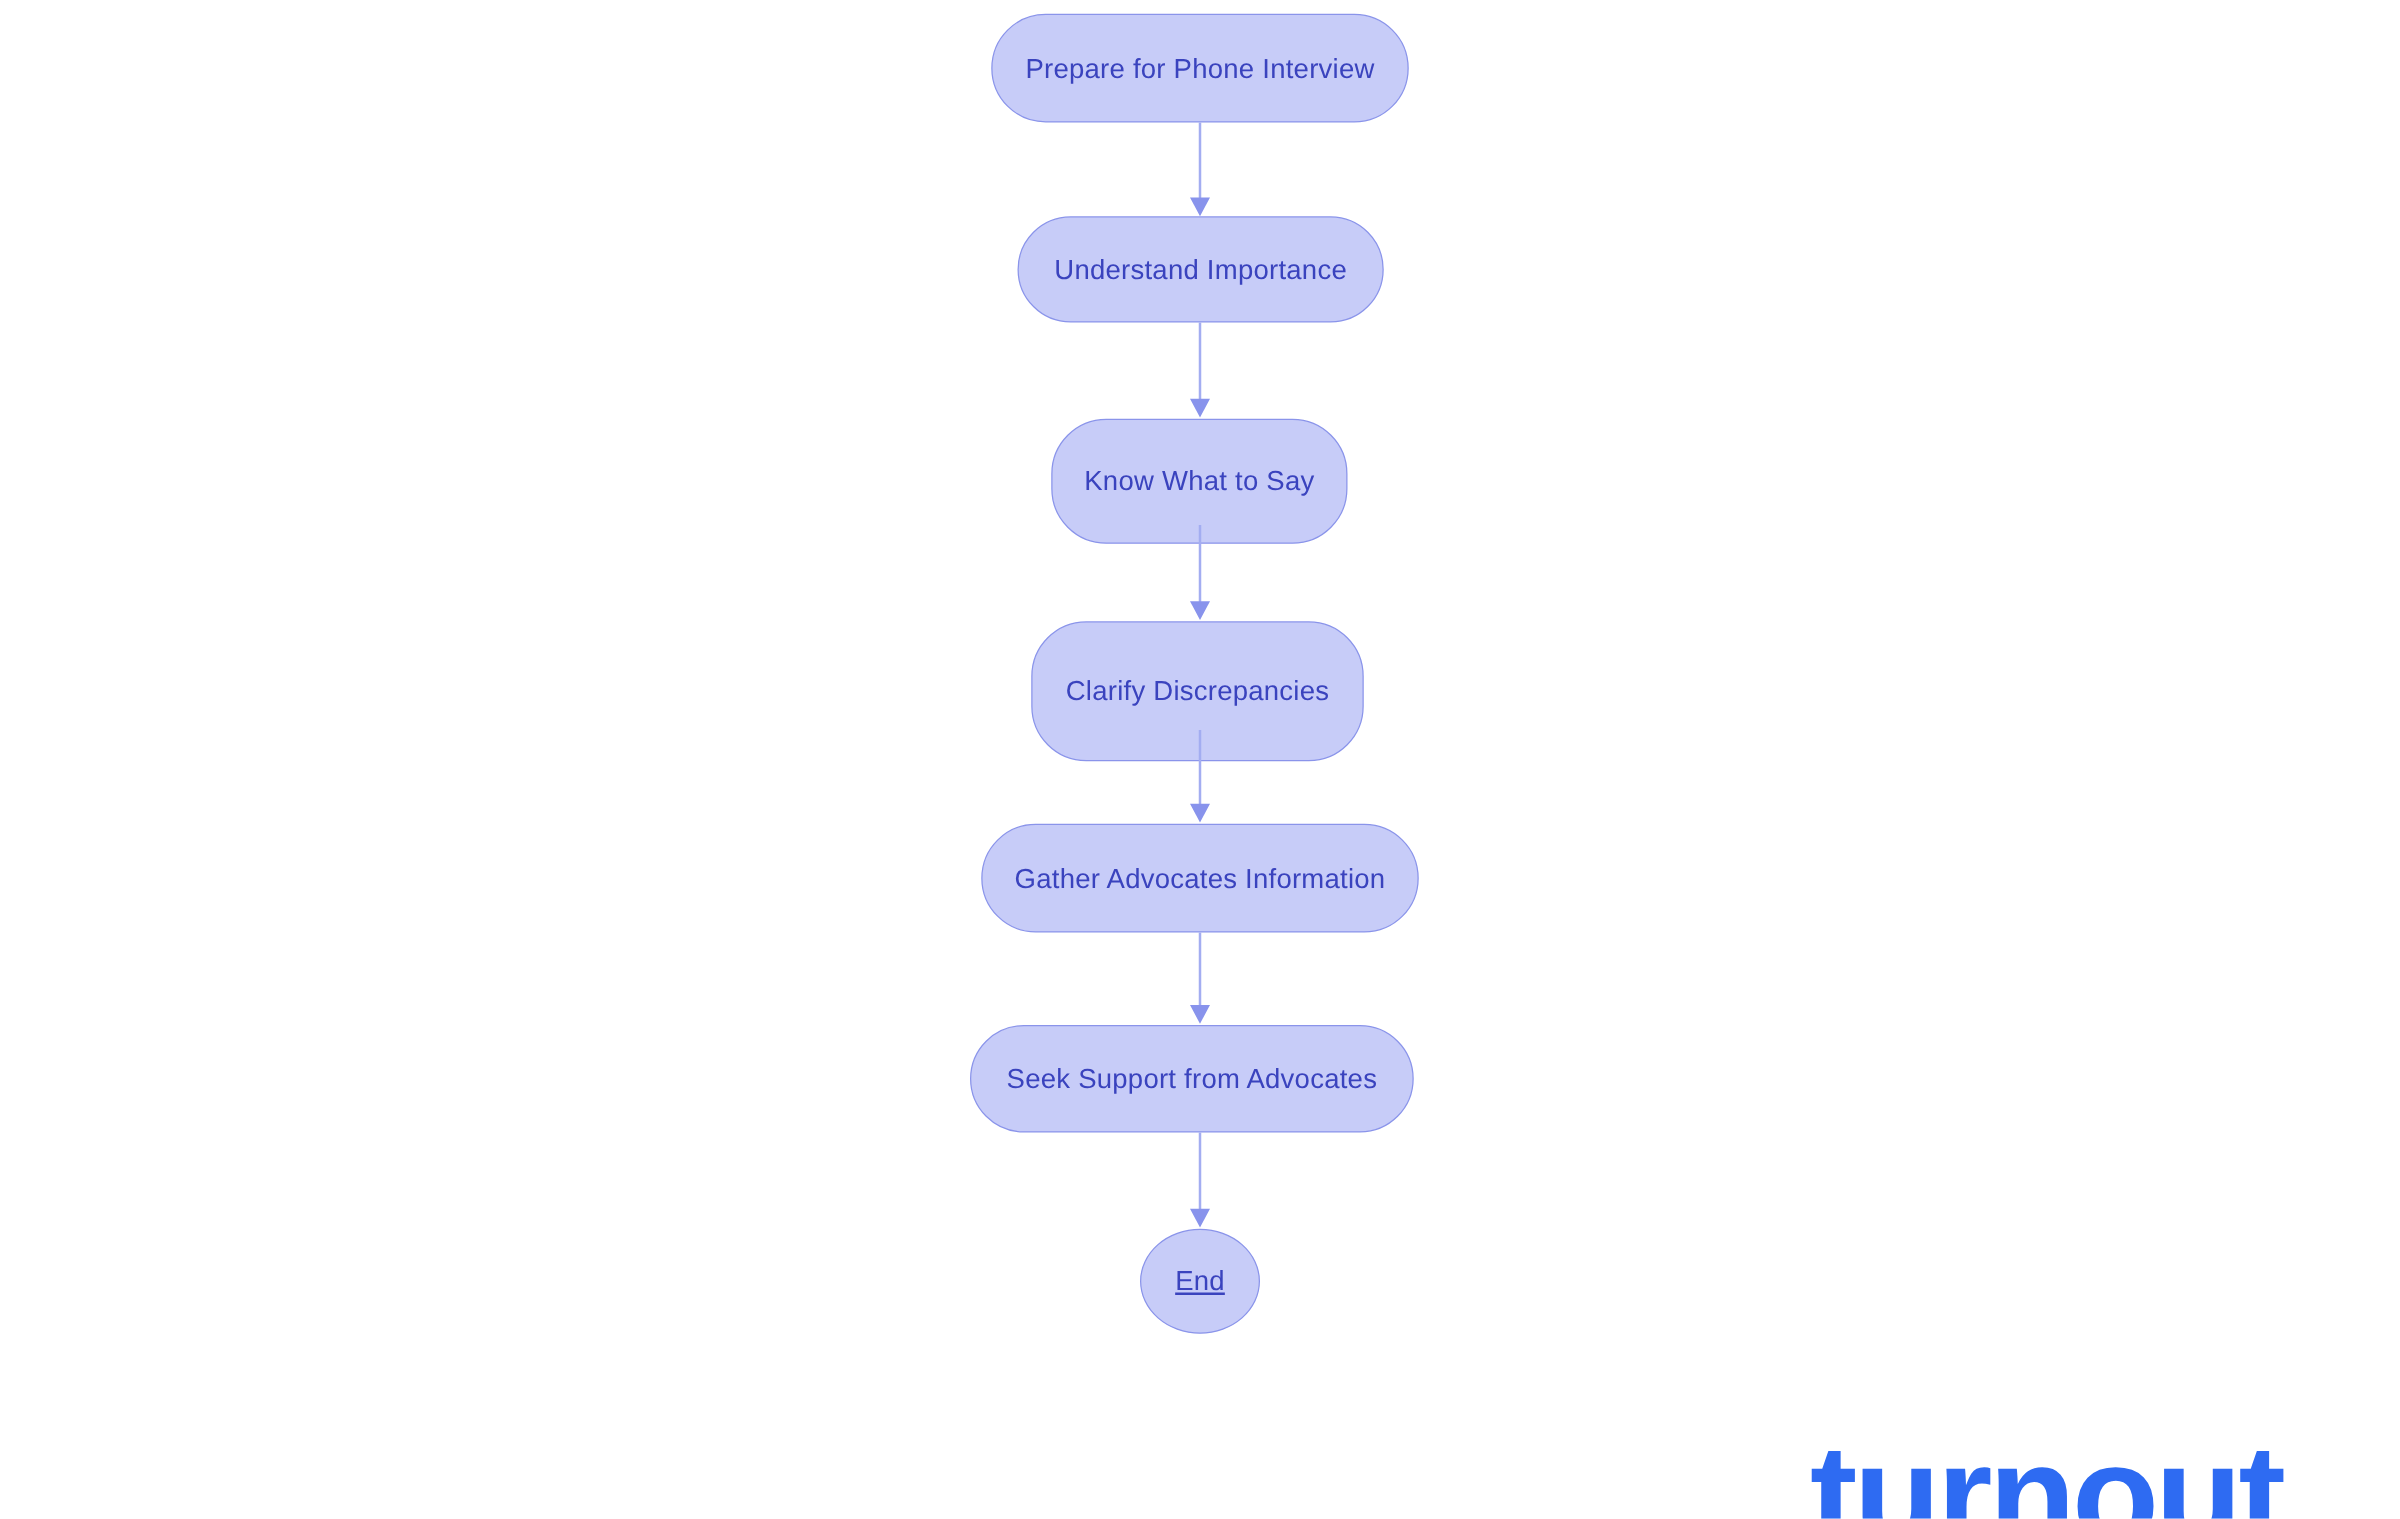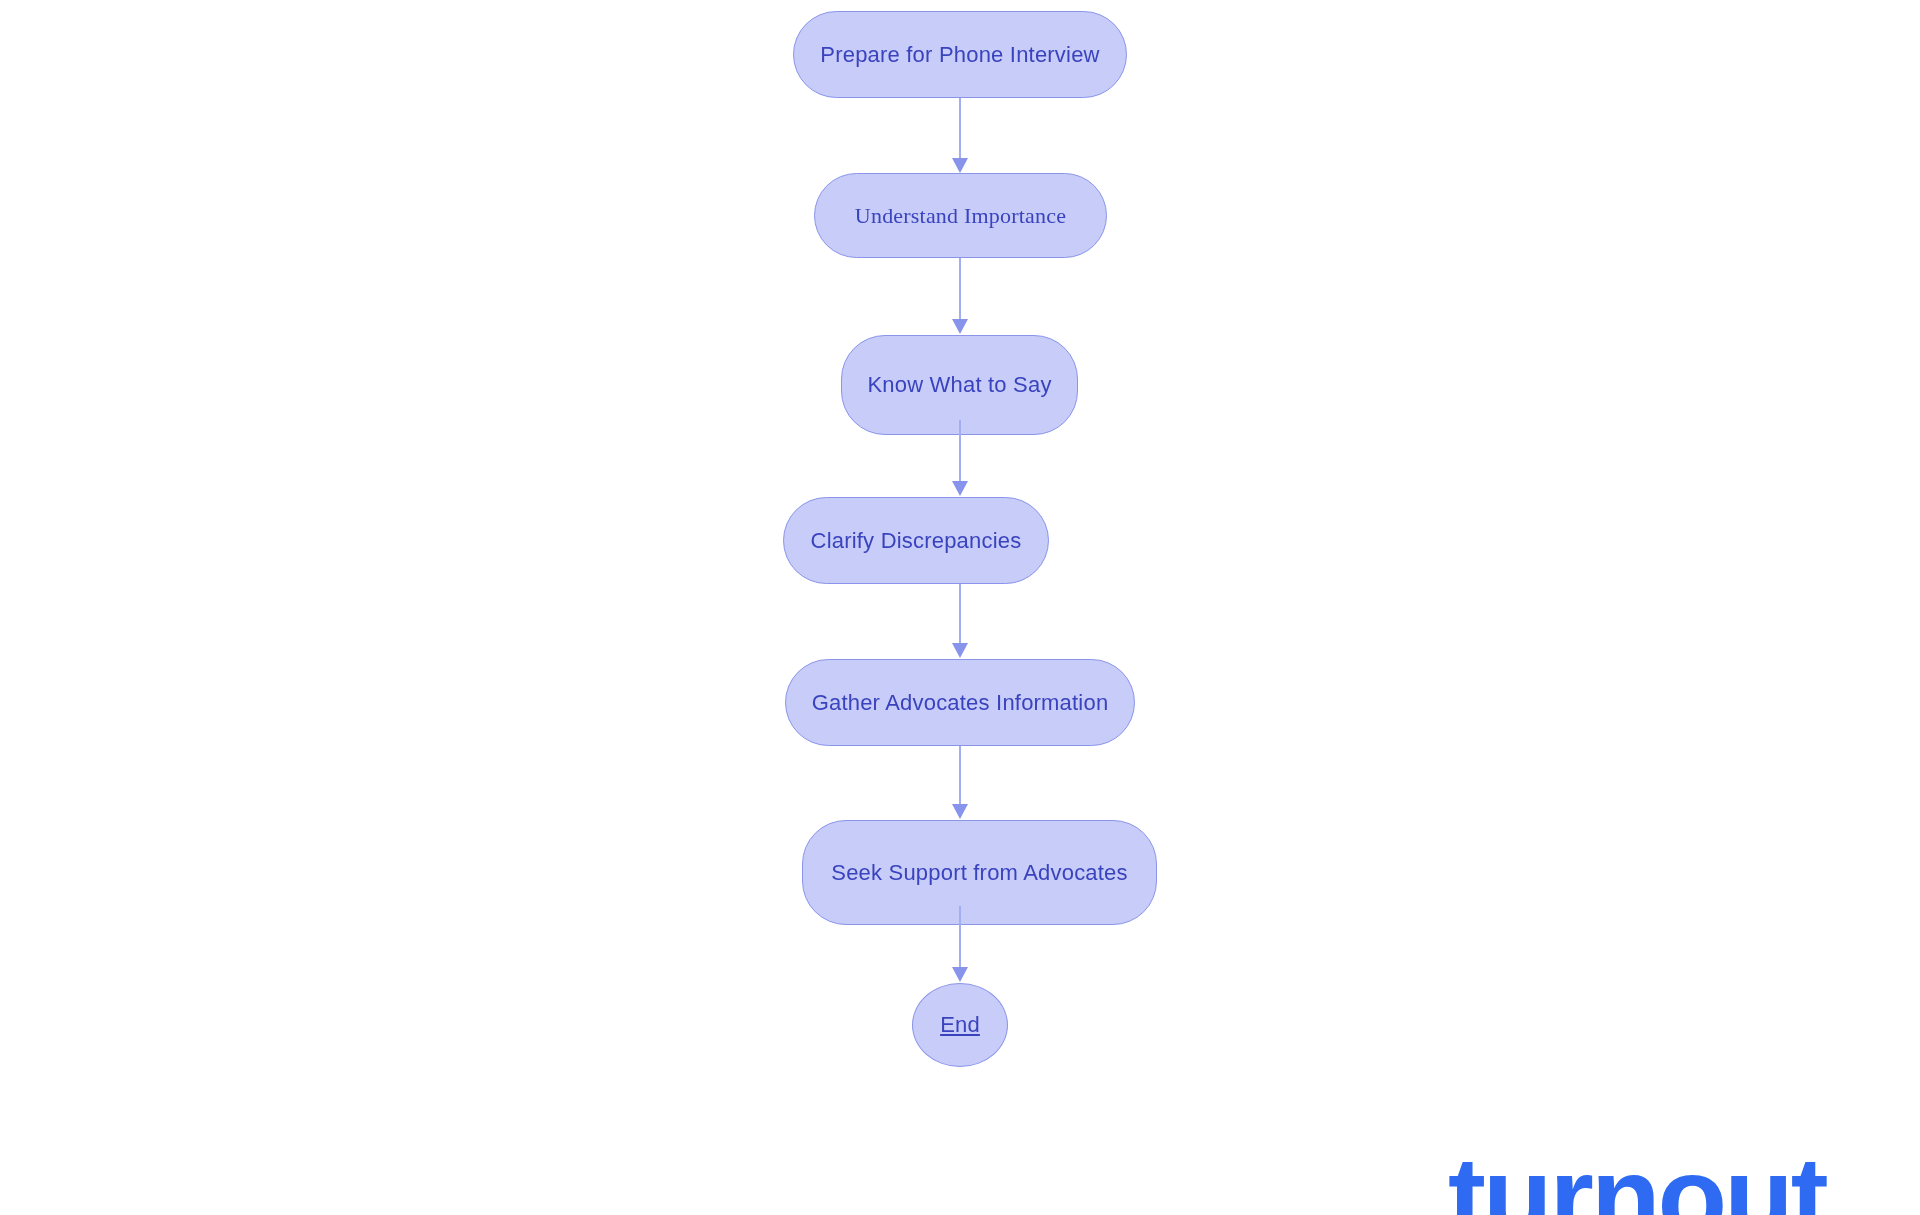--- a/index.html
+++ b/index.html
@@ -25,25 +25,25 @@
     border:1px solid var(--node-border);
     border-radius:44px;
     color:var(--node-text);
     display:flex;align-items:center;justify-content:center;
     font-size:22px;
     letter-spacing:0.2px;
     white-space:nowrap;
     text-align:center;
   }
   .n1{left:793px;top:11px;width:334px;height:87px;}
-  .n2{left:814px;top:173px;width:293px;height:85px;font-family:Liberation Serif, serif;}
+  .n2{left:814px;top:173px;width:293px;height:85px;}
   .n3{left:841px;top:335px;width:237px;height:100px;}
-  .n4{left:783px;top:497px;width:266px;height:87px;}
+  .n4{left:825px;top:497px;width:266px;height:112px;}
   .n5{left:785px;top:659px;width:350px;height:87px;}
-  .n6{left:802px;top:820px;width:355px;height:105px;}
+  .n6{left:776px;top:820px;width:355px;height:86px;}
   .n-end{
     left:912px;top:983px;width:96px;height:84px;
     border-radius:50%;
     text-decoration:underline;
   }
   .arrow{
     position:absolute;
     left:959px;
     width:2px;
     background:var(--arrow);

